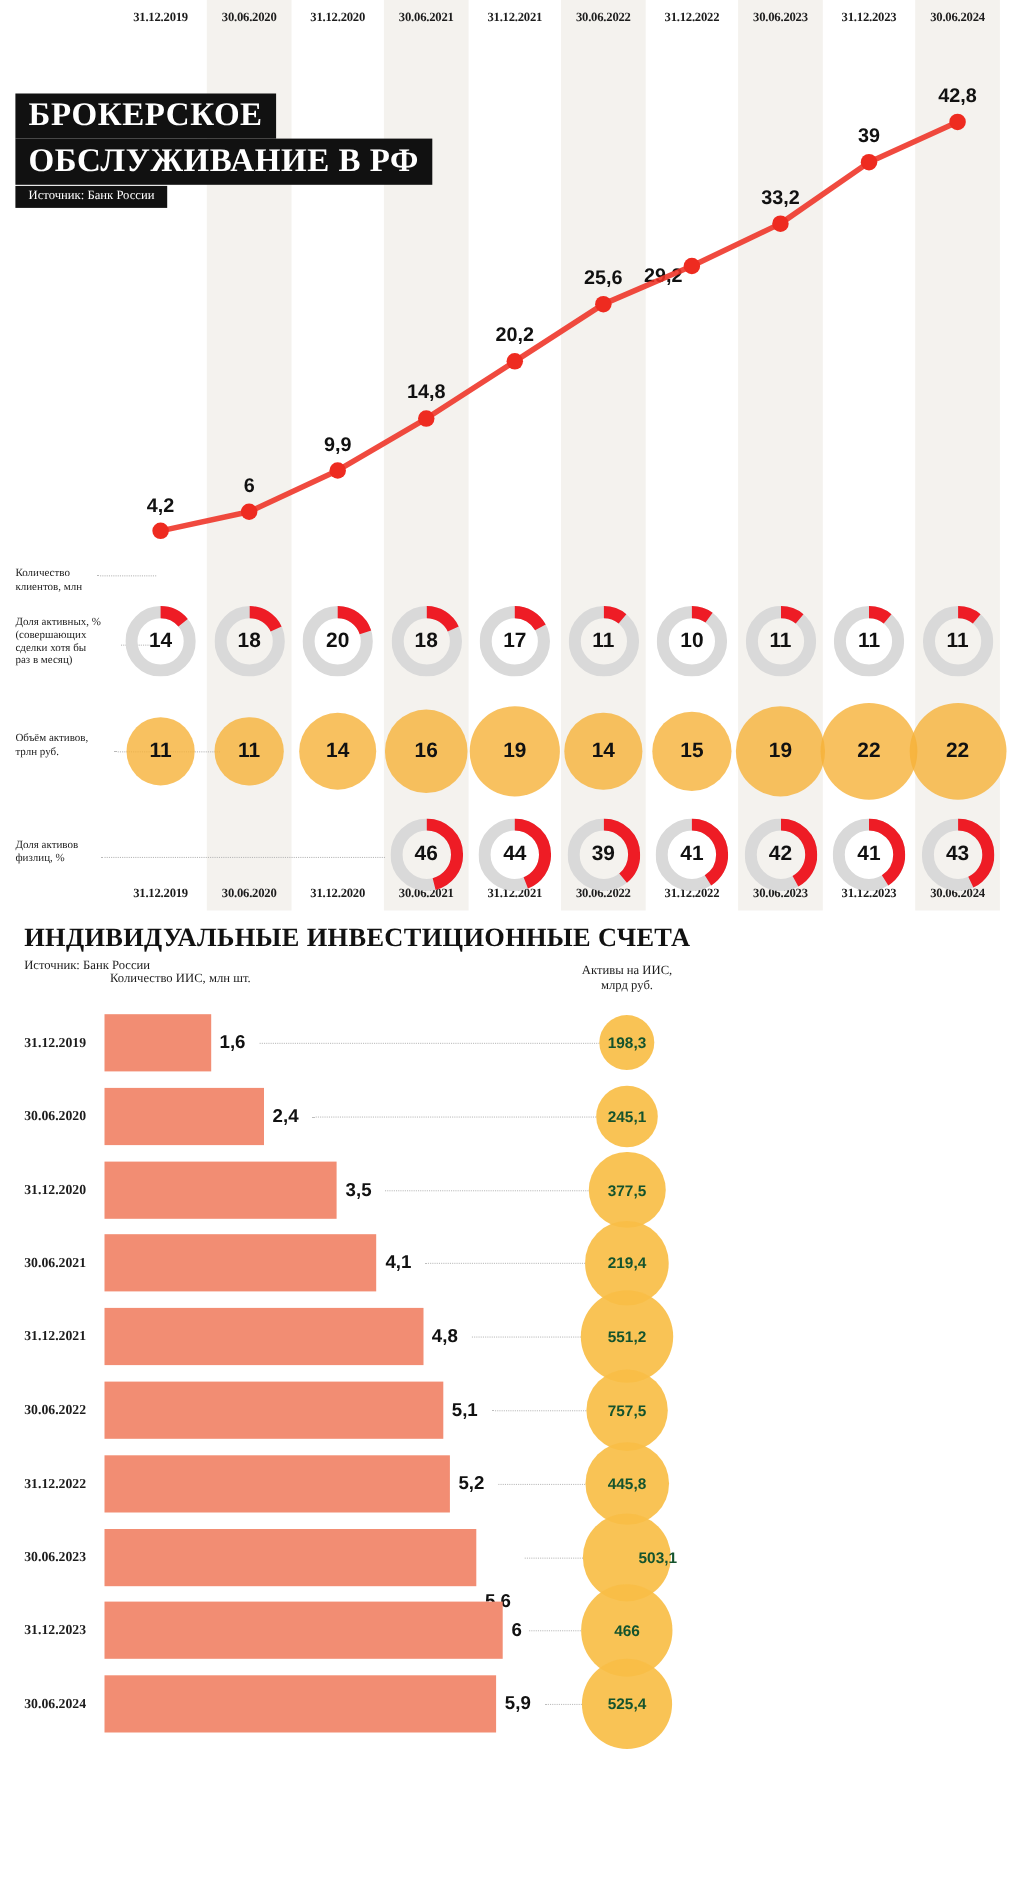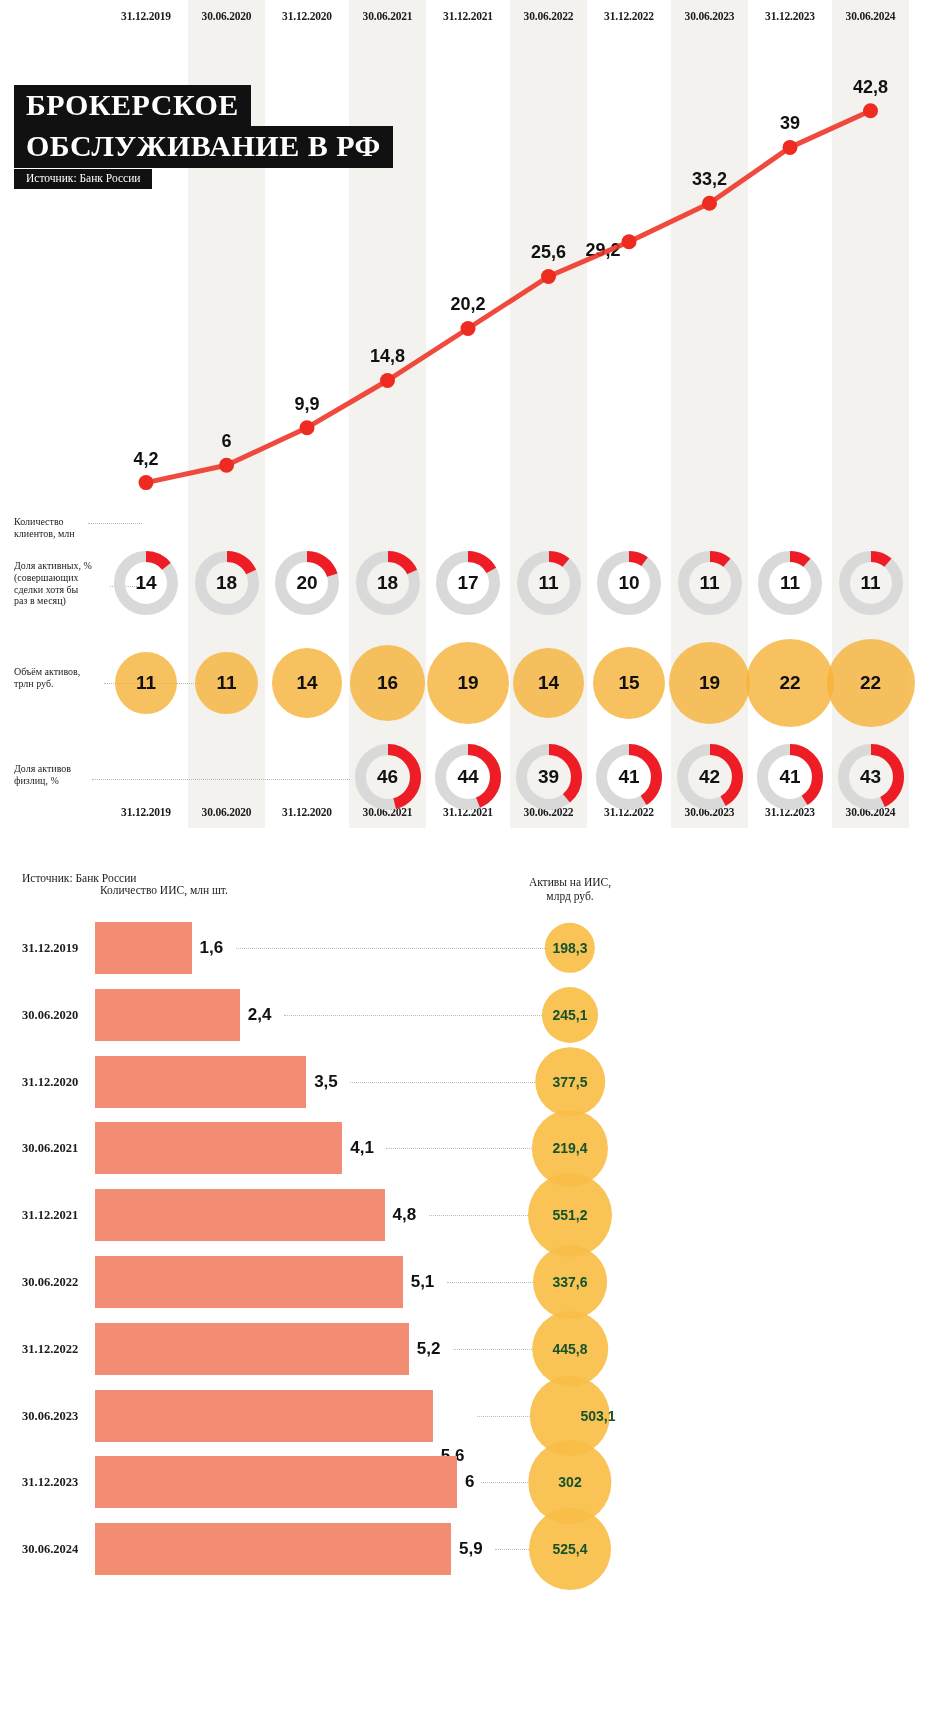--- a/index.html
+++ b/index.html
@@ -404,20 +404,21 @@
       <div class="date-lbl" style="left: 749.75px; width: 80.5px;">31.12.2023</div>
       <div class="date-lbl" style="left: 830.25px; width: 80.5px;">30.06.2024</div>
     </div>
 <div class="leader" style="left: 88px; width: 54px; top: 523px;"></div>
     <div class="leader" style="left: 110px; width: 31px; top: 586px;"></div>
     <div class="leader" style="left: 104px; width: 96px; top: 683px;"></div>
     <div class="leader" style="left: 92px; width: 257.5px; top: 779px;"></div>
   </div>
 
 <div class="bottom-block">
+  <div class="b-title">Индивидуальные инвестиционные счета</div>
   <div class="b-source">Источник: Банк России</div>
   <div class="b-head" style="left:100px; top:56px; width:230px; text-align:left;">Количество ИИС, млн шт.</div>
   <div class="b-head" style="left:495px; top:48px; width:150px;">Активы на ИИС,
 млрд руб.</div>
   <div id="iis-rows">
       <div class="b-rowdate" style="left: 22px; top: 120px;">31.12.2019</div>
       <div class="b-bar" style="left: 95px; top: 94px; width: 96.5333px;"></div>
       <div class="b-barval" style="left: 199.533px; top: 120px;">1,6</div>
       <div class="b-dots" style="left: 235.533px; width: 309.275px; top: 120px;"></div>
       <div class="b-circle" style="width: 50.3832px; height: 50.3832px; left: 570px; top: 120px;"></div>
@@ -444,39 +445,39 @@
       <div class="b-bar" style="left: 95px; top: 361.2px; width: 289.6px;"></div>
       <div class="b-barval" style="left: 392.6px; top: 387.2px;">4,8</div>
       <div class="b-dots" style="left: 428.6px; width: 99.4px; top: 387.2px;"></div>
       <div class="b-circle" style="width: 84px; height: 84px; left: 570px; top: 387.2px;"></div>
       <div class="b-circval" style="left: 570px; top: 387.2px;">551,2</div>
       <div class="b-rowdate" style="left: 22px; top: 454px;">30.06.2022</div>
       <div class="b-bar" style="left: 95px; top: 428px; width: 307.7px;"></div>
       <div class="b-barval" style="left: 410.7px; top: 454px;">5,1</div>
       <div class="b-dots" style="left: 446.7px; width: 86.3811px; top: 454px;"></div>
       <div class="b-circle" style="width: 73.8378px; height: 73.8378px; left: 570px; top: 454px;"></div>
-      <div class="b-circval" style="left: 570px; top: 454px;">337,6</div>
+      <div class="b-circval" style="left: 570px; top: 454px;">757,5</div>
       <div class="b-rowdate" style="left: 22px; top: 520.8px;">31.12.2022</div>
       <div class="b-bar" style="left: 95px; top: 494.8px; width: 313.733px;"></div>
       <div class="b-barval" style="left: 416.733px; top: 520.8px;">5,2</div>
       <div class="b-dots" style="left: 452.733px; width: 79.4951px; top: 520.8px;"></div>
       <div class="b-circle" style="width: 75.5431px; height: 75.5431px; left: 570px; top: 520.8px;"></div>
       <div class="b-circval" style="left: 570px; top: 520.8px;">445,8</div>
       <div class="b-rowdate" style="left: 22px; top: 587.6px;">30.06.2023</div>
       <div class="b-bar" style="left: 95px; top: 561.6px; width: 337.867px;"></div>
       <div class="b-barval" style="left: 440.867px; top: 587.6px; margin-top: 40px;">5,6</div>
       <div class="b-dots" style="left: 476.867px; width: 53.0077px; top: 587.6px;"></div>
       <div class="b-circle" style="width: 80.2513px; height: 80.2513px; left: 570px; top: 587.6px;"></div>
       <div class="b-circval" style="left: 570px; top: 587.6px; margin-left: 28px;">503,1</div>
       <div class="b-rowdate" style="left: 22px; top: 654.4px;">31.12.2023</div>
       <div class="b-bar" style="left: 95px; top: 628.4px; width: 362px;"></div>
       <div class="b-barval" style="left: 465px; top: 654.4px;">6</div>
       <div class="b-dots" style="left: 481px; width: 47.3136px; top: 654.4px;"></div>
       <div class="b-circle" style="width: 83.3728px; height: 83.3728px; left: 570px; top: 654.4px;"></div>
-      <div class="b-circval" style="left: 570px; top: 654.4px;">302</div>
+      <div class="b-circval" style="left: 570px; top: 654.4px;">466</div>
       <div class="b-rowdate" style="left: 22px; top: 721.2px;">30.06.2024</div>
       <div class="b-bar" style="left: 95px; top: 695.2px; width: 355.967px;"></div>
       <div class="b-barval" style="left: 458.967px; top: 721.2px;">5,9</div>
       <div class="b-dots" style="left: 494.967px; width: 34.0281px; top: 721.2px;"></div>
       <div class="b-circle" style="width: 82.0105px; height: 82.0105px; left: 570px; top: 721.2px;"></div>
       <div class="b-circval" style="left: 570px; top: 721.2px;">525,4</div>
     </div>
 </div>
 
 </body></html>

